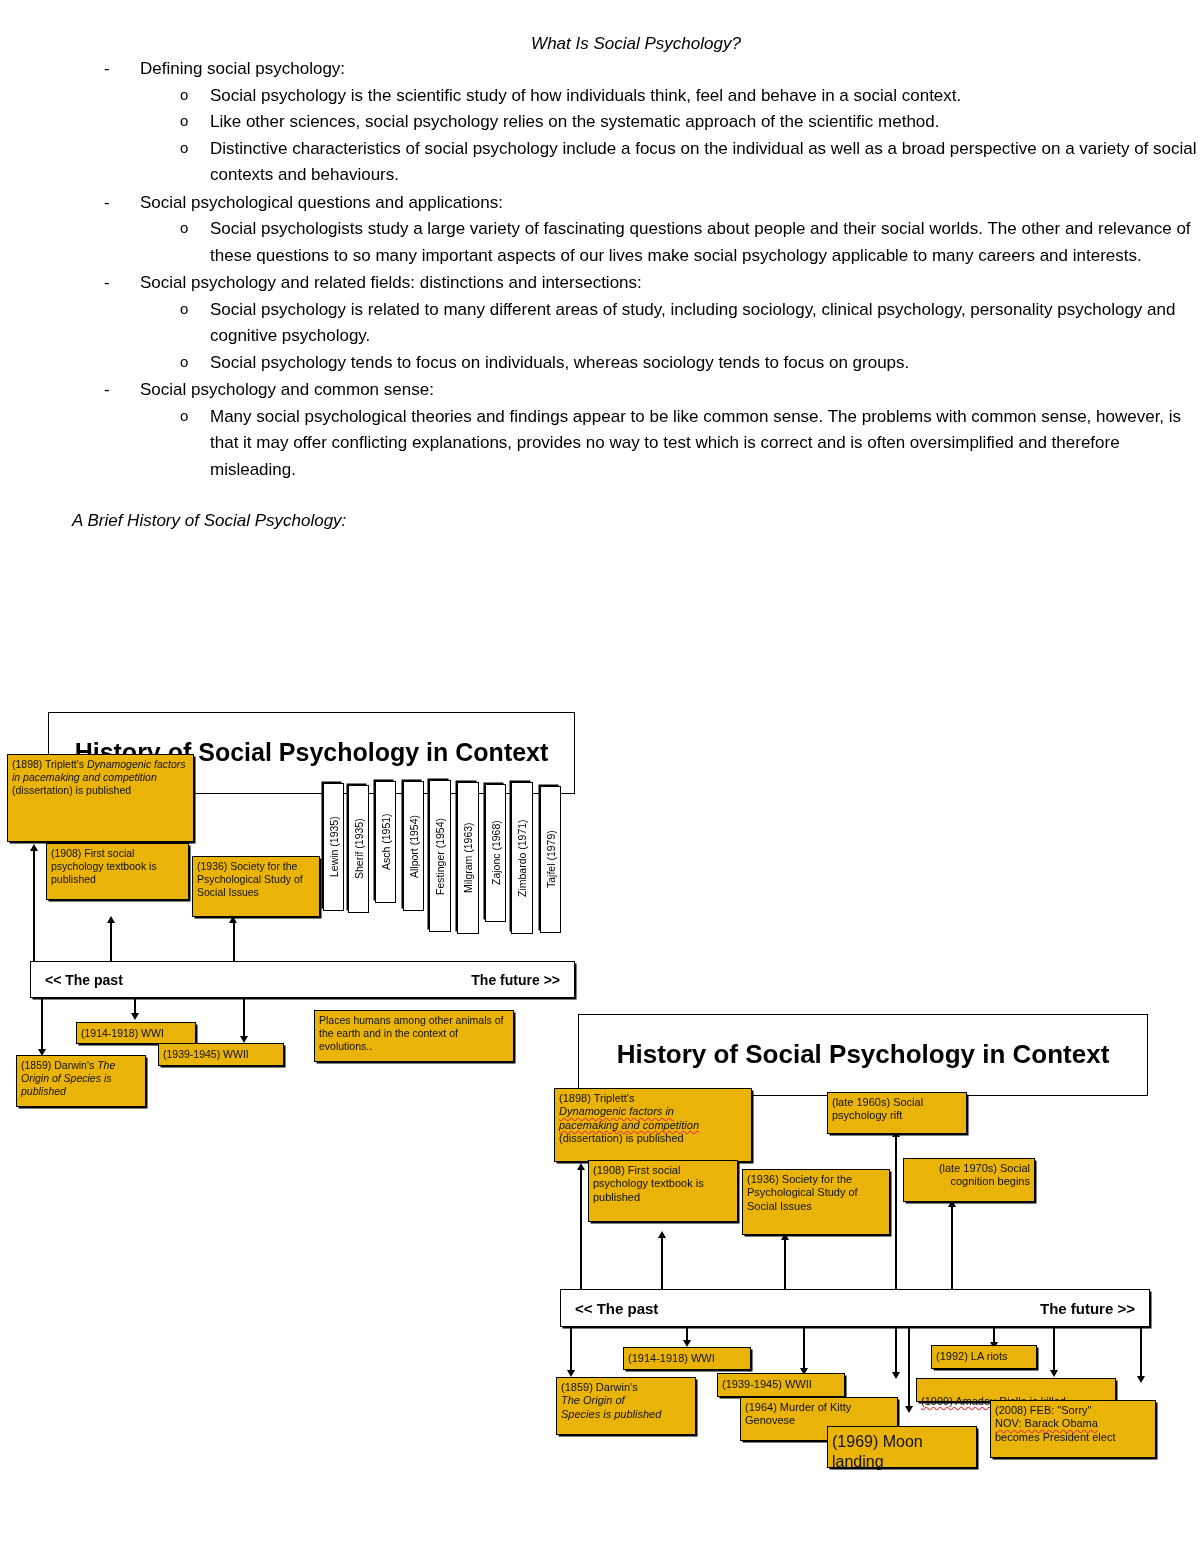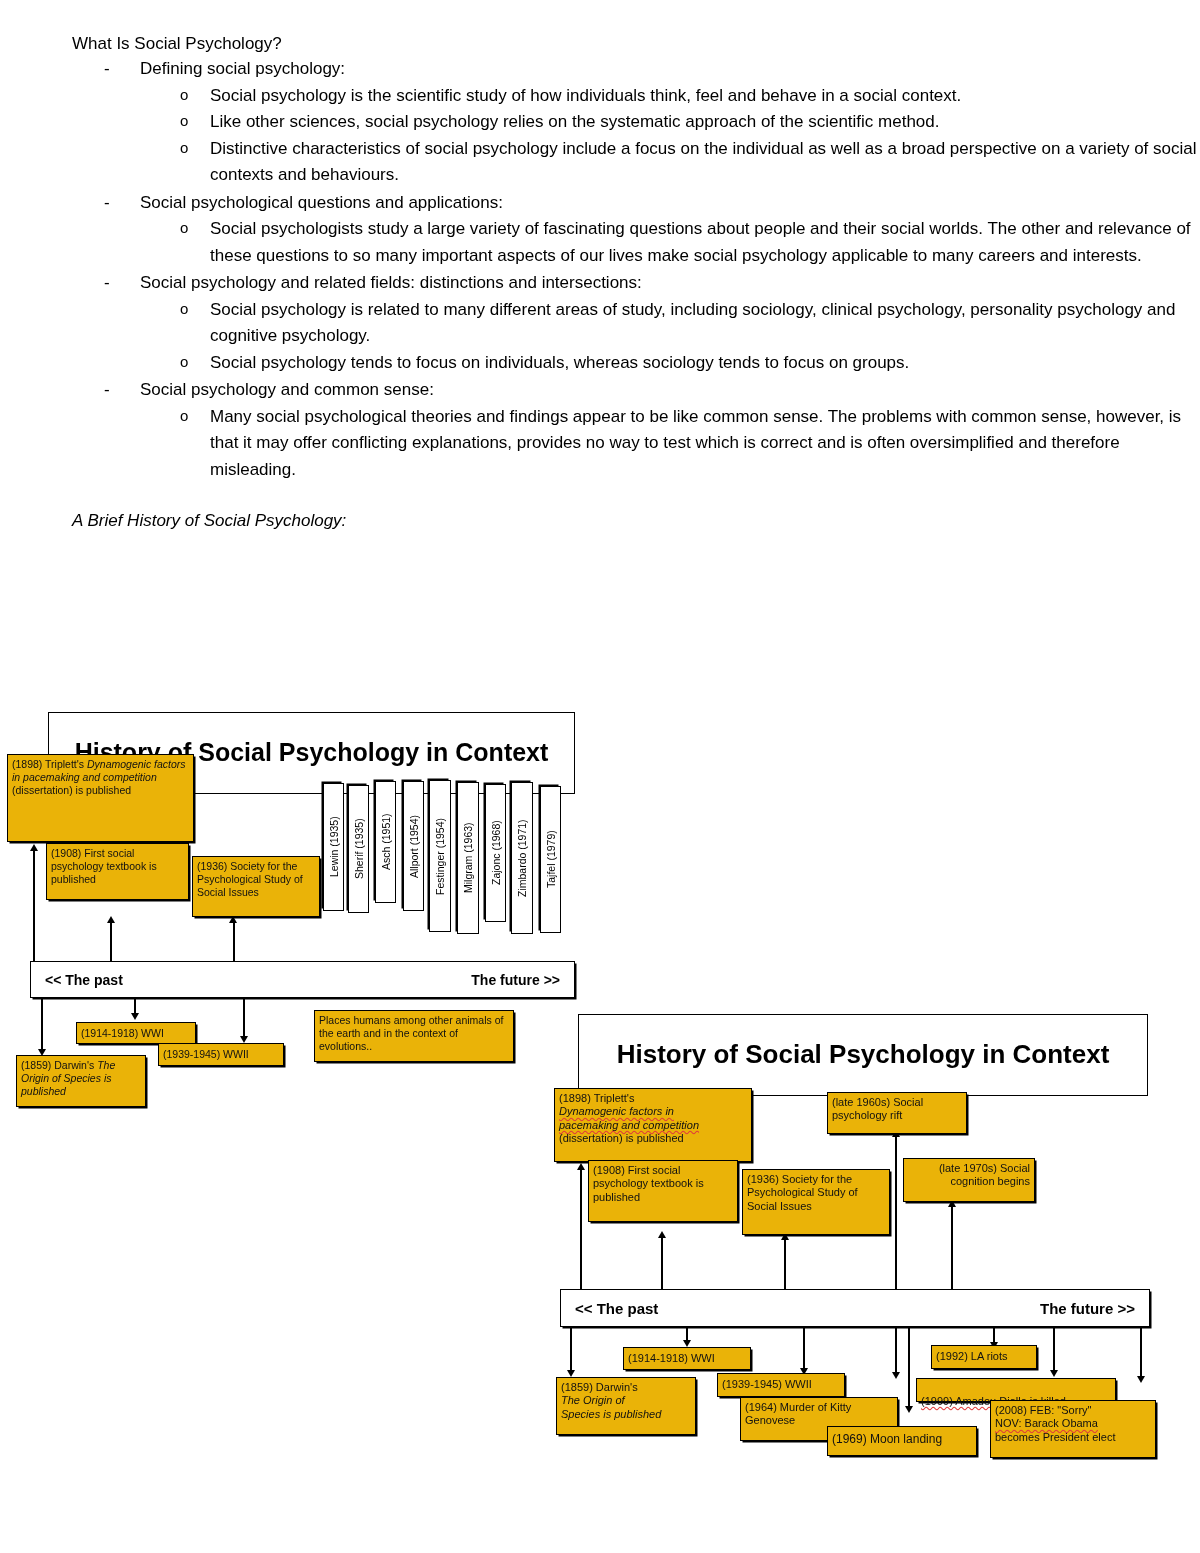--- a/index.html
+++ b/index.html
@@ -16,23 +16,25 @@
   
   .doc { position:absolute; left:0; top:0; width:1200px; }
   .doc-title {
     text-align:center;
     font-weight:bold;
     font-size:17px;
     margin-top:72px;
     letter-spacing:0.1px;
   }
   .section-head {
+    font-style:italic;
     font-size:17px;
     margin-left:72px;
     margin-top:34px;
+    text-align:center;
   }
   ul.lvl1 { list-style:none; margin:2px 0 0 0; padding:0; }
   ul.lvl1 > li {
     position:relative;
     padding-left:140px;
     font-size:17px;
     line-height:1.56;
     margin-top:1px;
   }
   ul.lvl1 > li > .dash {
@@ -339,21 +341,21 @@
   </div>
 
   <div class="bx" style="left:167px; top:365px; width:128px; height:24px; padding-top:4px; font-size:11px;">
     <span>(1939-1945) WWII</span>
   </div>
 
   <div class="bx" style="left:190px; top:389px; width:158px; height:44px; font-size:11px;">
     <span>(1964) Murder of Kitty Genovese</span>
   </div>
 
-  <div class="bx" style="left:277px; top:418px; width:150px; height:30px; padding-top:5px; font-size:12px;">
+  <div class="bx" style="left:277px; top:418px; width:150px; height:42px; padding-top:5px; font-size:16px;">
     <span>(1969) Moon landing</span>
   </div>
 
   <div class="bx" style="left:381px; top:337px; width:106px; height:24px; padding-top:4px; font-size:11px;">
     <span>(1992) LA riots</span>
   </div>
 
   <div class="bx" style="left:366px; top:370px; width:200px; height:24px; padding-top:16px; font-size:11px;">
     <span class="sq">(1999) Amadou Diallo is killed</span>
   </div>

